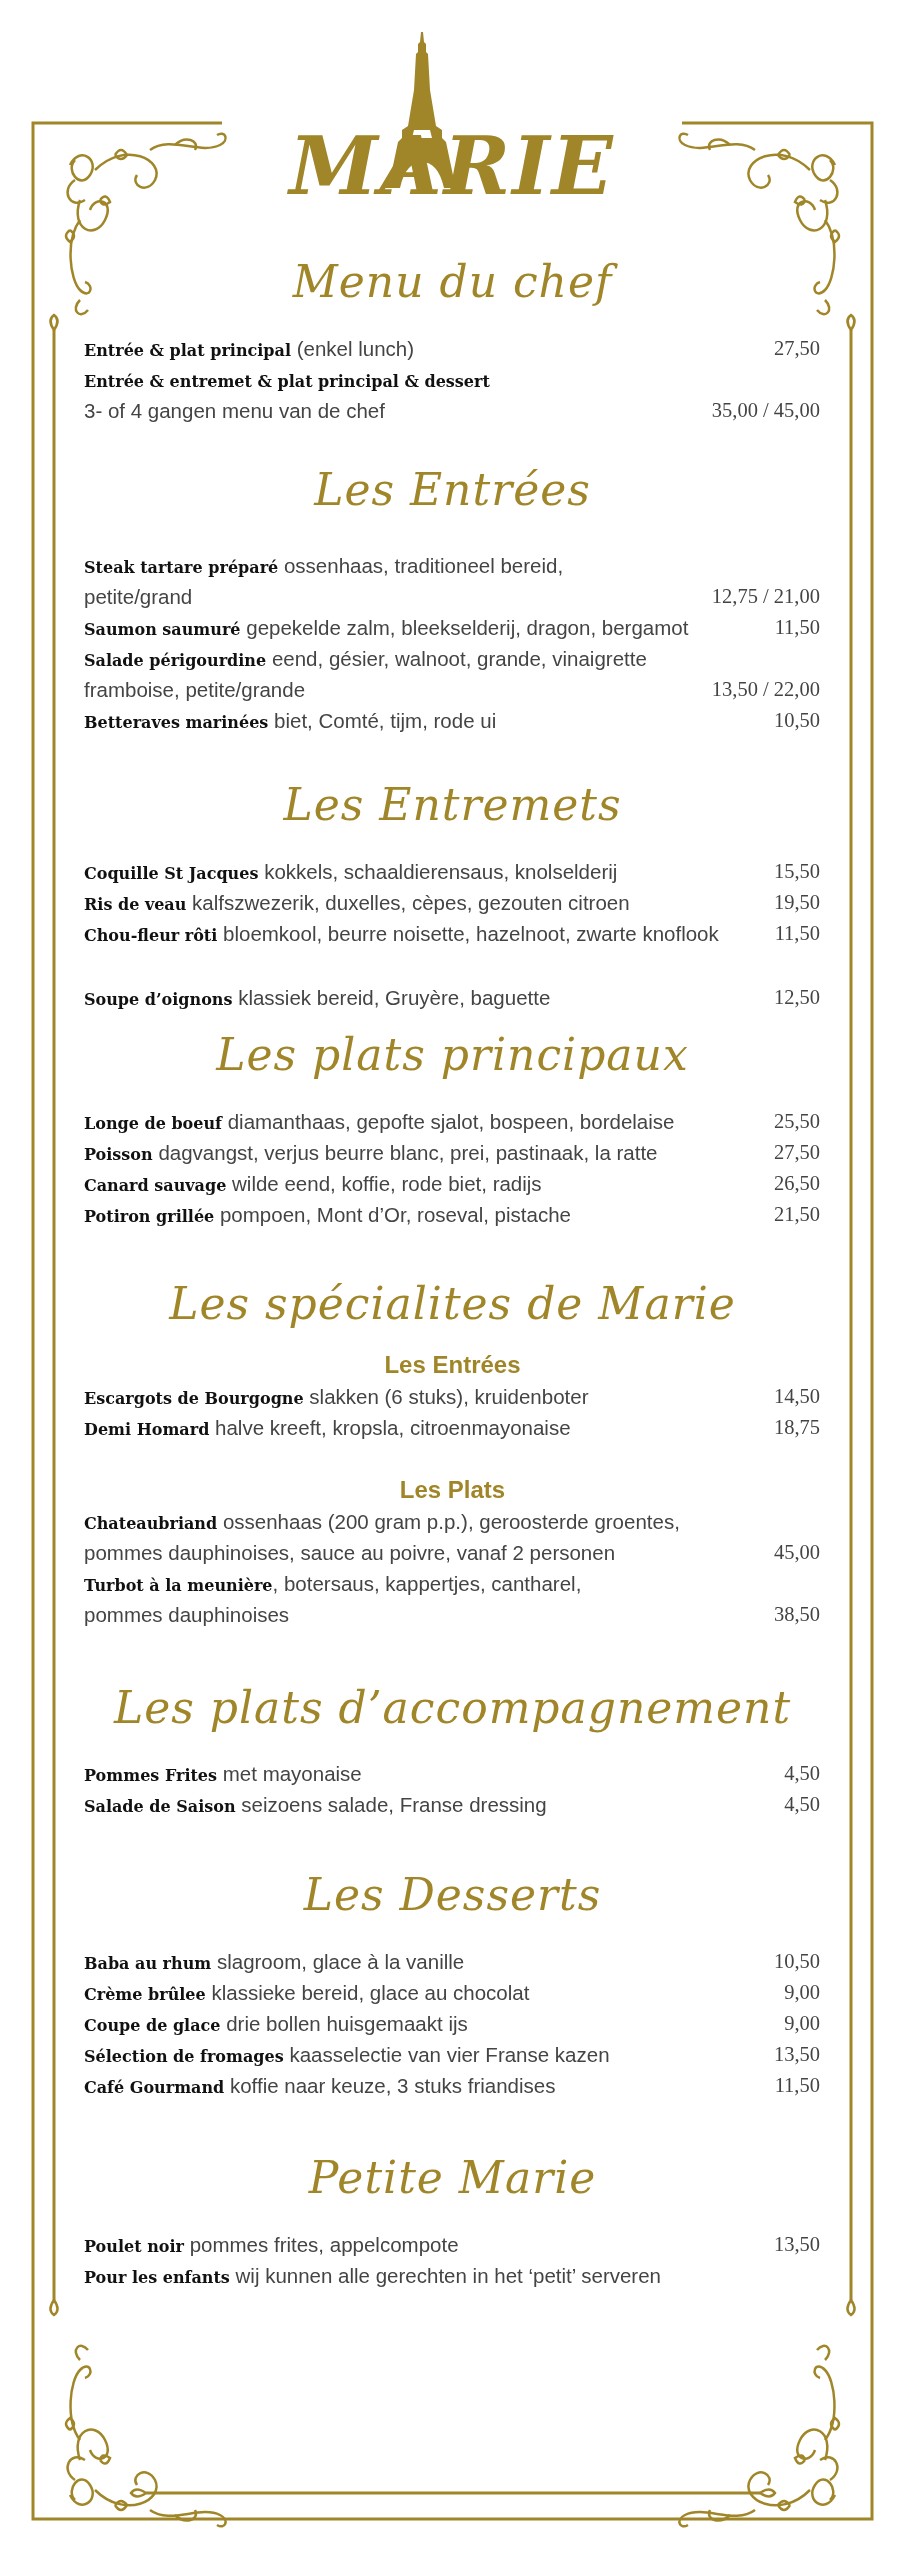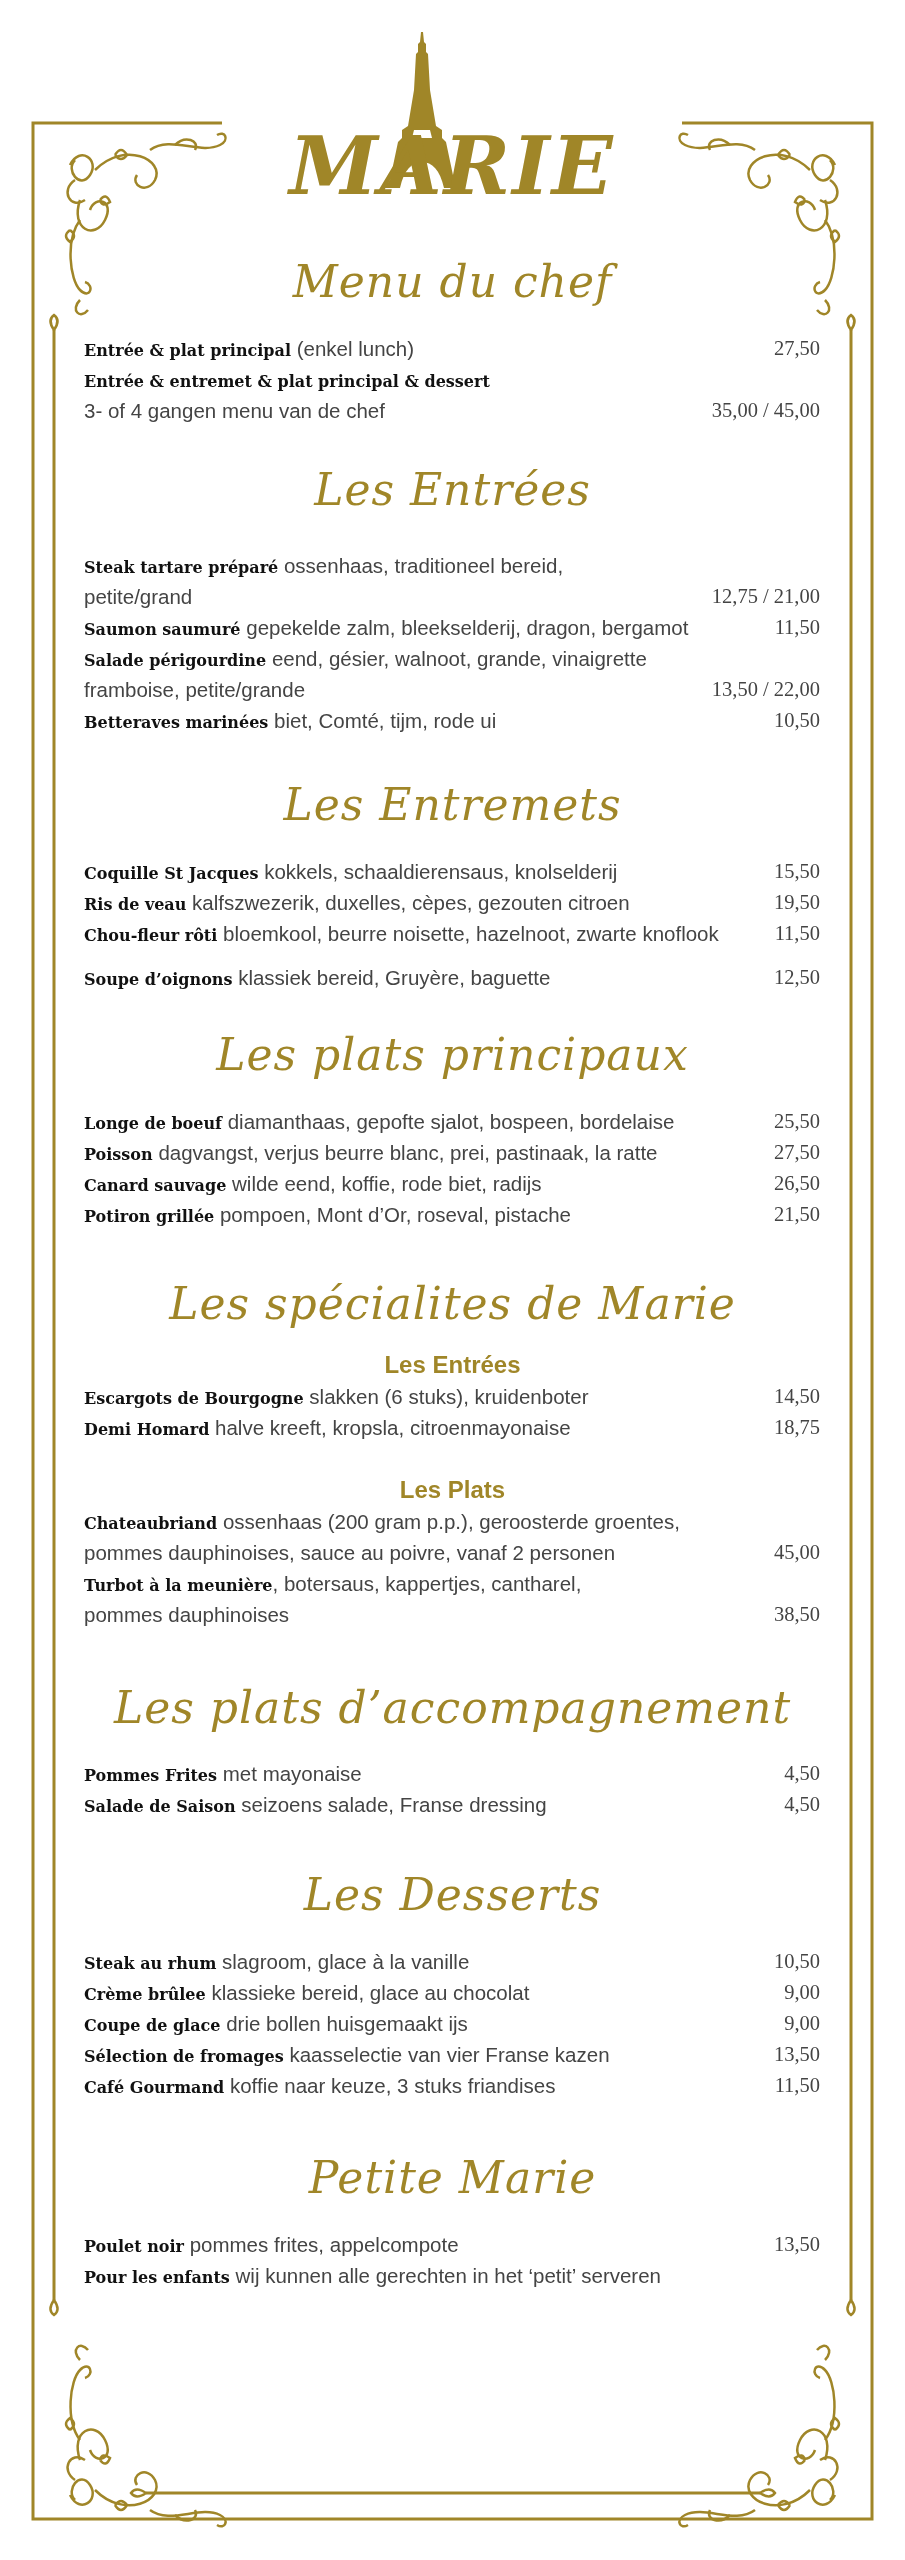--- a/index.html
+++ b/index.html
@@ -162,21 +162,21 @@
 <div class="row" style="top:887px">
   <span class="name">Ris de veau</span>
   <span class="desc">kalfszwezerik, duxelles, cèpes, gezouten citroen</span>
   <span class="price">19,50</span>
 </div>
 <div class="row" style="top:918px">
   <span class="name">Chou-fleur rôti</span>
   <span class="desc">bloemkool, beurre noisette, hazelnoot, zwarte knoflook</span>
   <span class="price">11,50</span>
 </div>
-<div class="row" style="top:962px">
+<div class="row" style="top:982px">
   <span class="name">Soupe d’oignons</span>
   <span class="desc">klassiek bereid, Gruyère, baguette</span>
   <span class="price">12,50</span>
 </div>
 
 <div class="section-title" style="top:1027px">Les plats principaux</div>
 <div class="row" style="top:1106px">
   <span class="name">Longe de boeuf</span>
   <span class="desc">diamanthaas, gepofte sjalot, bospeen, bordelaise</span>
   <span class="price">25,50</span>
@@ -233,21 +233,21 @@
   <span class="price">4,50</span>
 </div>
 <div class="row" style="top:1789px">
   <span class="name">Salade de Saison</span>
   <span class="desc">seizoens salade, Franse dressing</span>
   <span class="price">4,50</span>
 </div>
 
 <div class="section-title" style="top:1867px">Les Desserts</div>
 <div class="row" style="top:1946px">
-  <span class="name">Steak au rhum</span>
+  <span class="name">Baba au rhum</span>
   <span class="desc">slagroom, glace à la vanille</span>
   <span class="price">10,50</span>
 </div>
 <div class="row" style="top:1977px">
   <span class="name">Crème brûlee</span>
   <span class="desc">klassieke bereid, glace au chocolat</span>
   <span class="price">9,00</span>
 </div>
 <div class="row" style="top:2008px">
   <span class="name">Coupe de glace</span>

